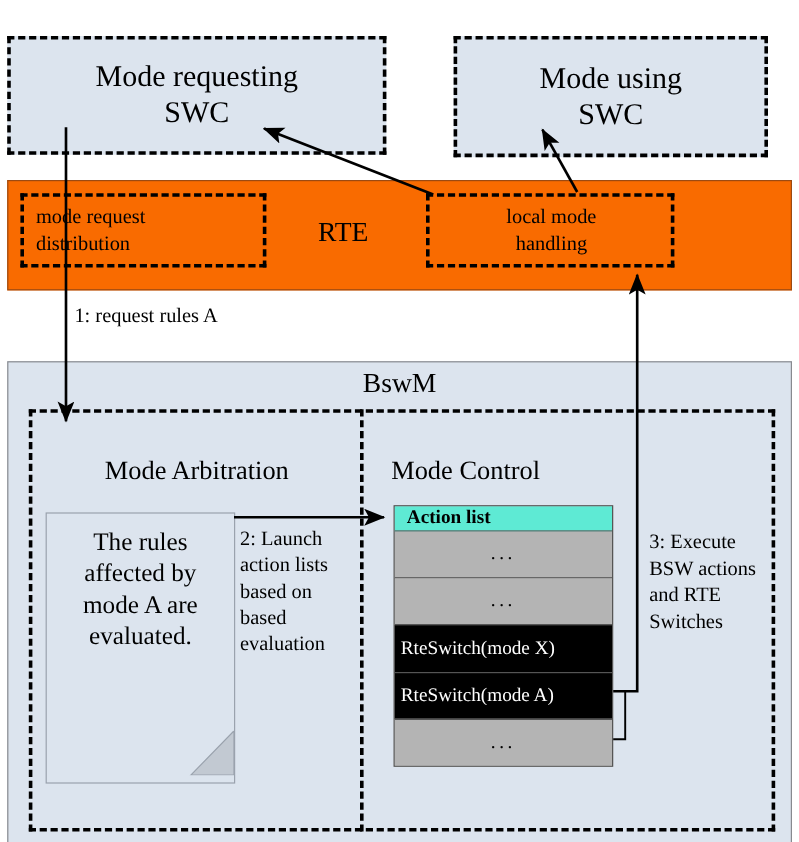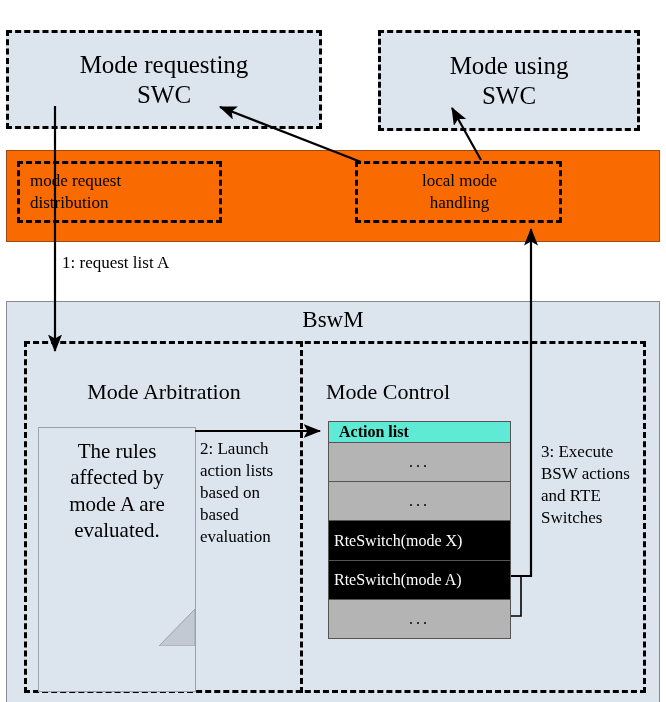--- a/index.html
+++ b/index.html
@@ -80,21 +80,21 @@
     border-left: 3px dashed #000000;
   }
 
   
   .section-title { font-size: 22px; color: #000; }
   #mode-arbitration-title { left: 44px;  top: 355px; width: 240px; text-align: center; }
   #mode-control-title     { left: 326px; top: 355px; width: 220px; text-align: left; }
 
   
   #rules-note {
-    left: 38px; top: 403px; width: 158px; height: 265px;
+    left: 38px; top: 403px; width: 158px; height: 226px;
     background: #dce4ee;
     border: 1px solid #9aa2ad;
     font-size: 21px;
     line-height: 1.26;
     text-align: center;
     color: #000;
     padding: 10px 6px 0 6px;
   }
   #rules-note-fold {
     left: 157px; top: 585px; width: 38px; height: 37px;
@@ -144,20 +144,21 @@
   </div>
 
   <div class="abs swc-box" id="swc-using">
     <div>
       <span>Mode using</span><br>
       <span>SWC</span>
     </div>
   </div>
 
   <div class="abs" id="rte-band"></div>
+  <div class="abs" id="rte-label">RTE</div>
 
   <div class="abs rte-sub" id="rte-sub-left">
     <span>mode request</span><br>
     <span>distribution</span>
   </div>
 
   <div class="abs rte-sub" id="rte-sub-right">
     <span>local mode</span><br>
     <span>handling</span>
   </div>
@@ -180,21 +181,21 @@
 
   <div class="abs" id="action-list">
     <div class="al-row al-header">Action list</div>
     <div class="al-row al-ellipsis">...</div>
     <div class="al-row al-ellipsis">...</div>
     <div class="al-row al-dark">RteSwitch(mode X)</div>
     <div class="al-row al-dark first">RteSwitch(mode A)</div>
     <div class="al-row al-ellipsis" style="border-top:1px solid #555;">...</div>
   </div>
 
-  <div class="abs annot" id="annot-1">1: request list A</div>
+  <div class="abs annot" id="annot-1">1: request rules A</div>
   <div class="abs annot" id="annot-2">2: Launch action lists based on based evaluation</div>
   <div class="abs annot" id="annot-3">3: Execute BSW actions and RTE Switches</div>
 
   <svg class="abs" id="arrows" viewBox="0 0 666 702">
     <defs>
       <marker id="arrowhead" markerWidth="9" markerHeight="9" refX="7.5" refY="3.2" orient="auto" markerUnits="strokeWidth">
         <path d="M0,0 L8,3.2 L0,6.4 L1.8,3.2 z" fill="#000000"></path>
       </marker>
     </defs>
 

